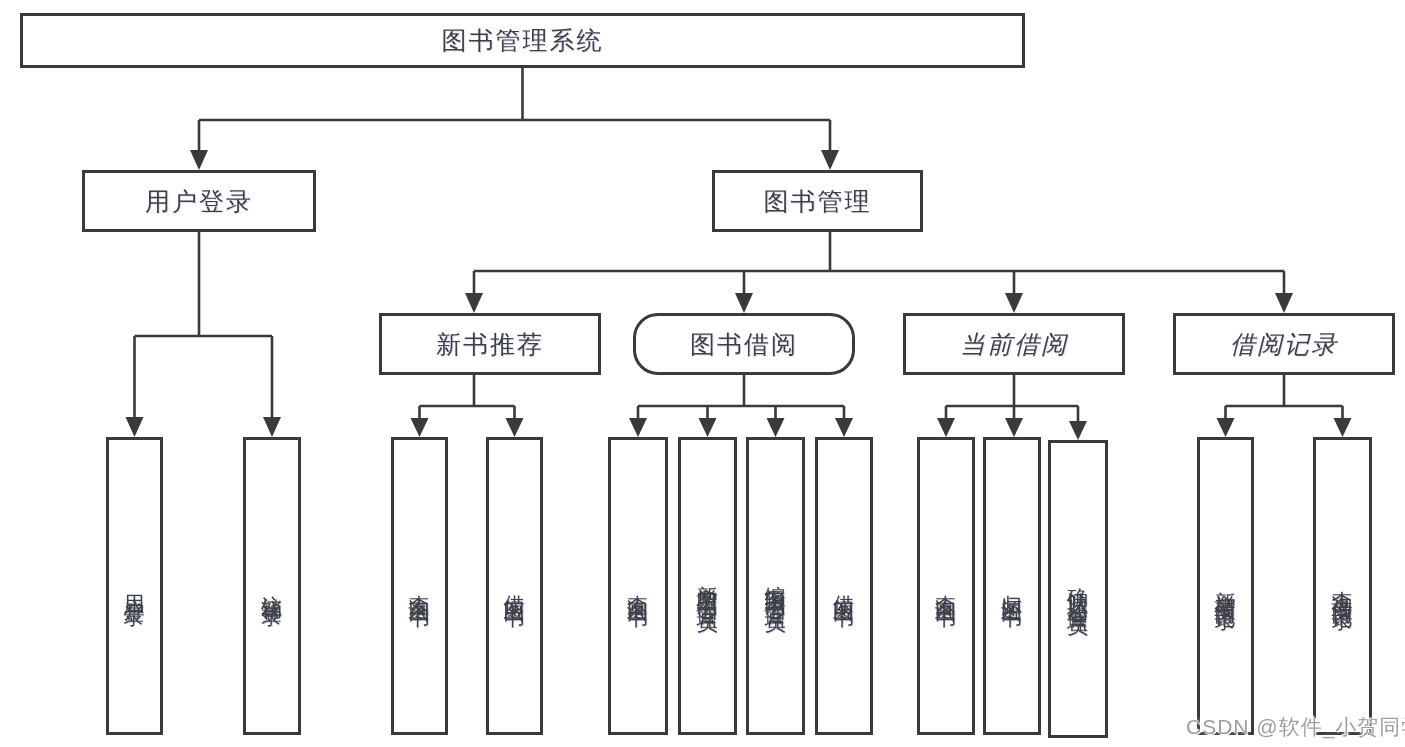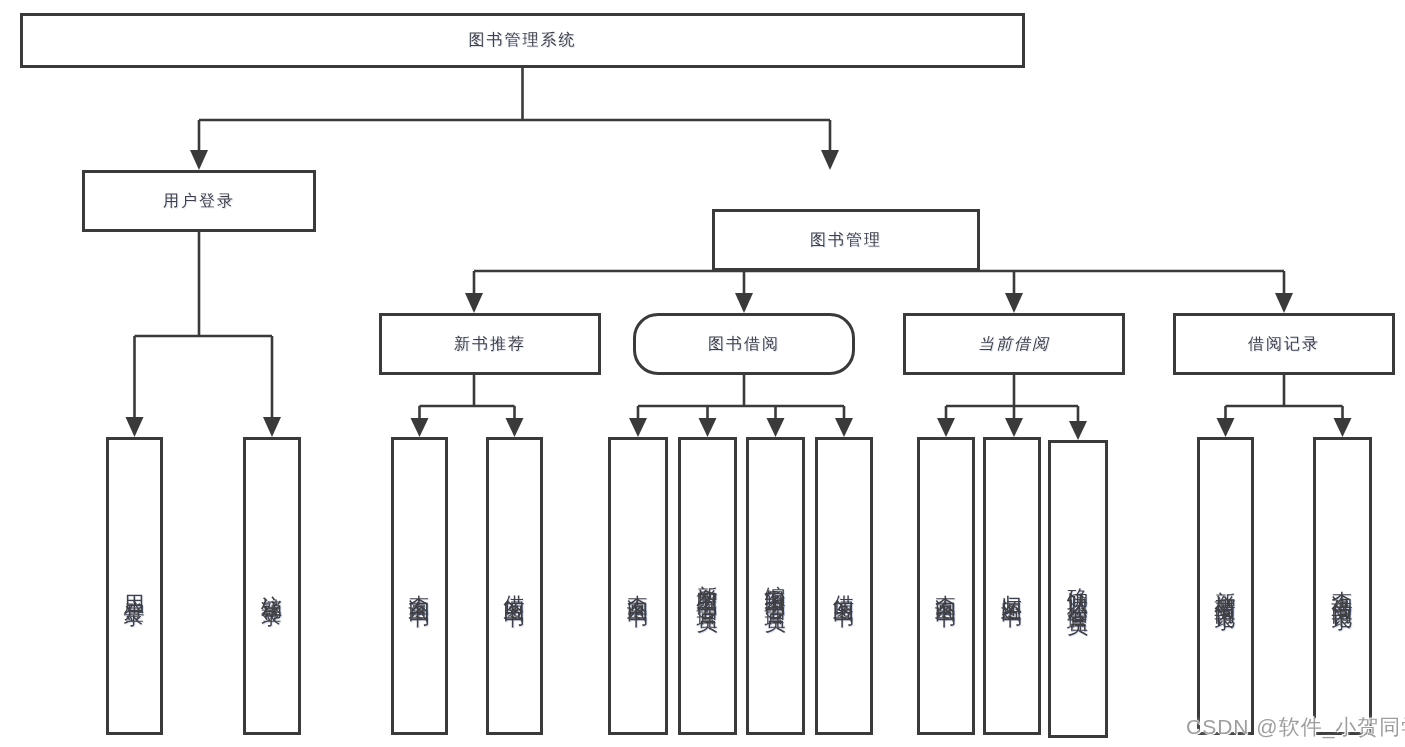--- a/index.html
+++ b/index.html
@@ -22,21 +22,21 @@
   svg.wires polygon{fill:var(--line);stroke:none;}
   .node{
     position:absolute;
     box-sizing:border-box;
     background:#fff;
     border:3px solid var(--line);
     display:flex;align-items:center;justify-content:center;
     text-align:center;
     text-shadow:1px 1px 0 rgba(100,135,220,0.22);
   }
-  .h{font-size:16px;letter-spacing:2px;}
+  .h{font-size:25px;letter-spacing:2px;}
   .v{
     writing-mode:vertical-rl;
     text-orientation:mixed;
     font-size:21px;
     letter-spacing:4px;
     line-height:1;
   }
   .watermark{
     position:absolute;
     left:1186px;top:713px;
@@ -92,26 +92,26 @@
     <g>
       <path d="M1284 375 V406 M1225.5 406 H1342.5 M1225.5 406 V421 M1342.5 406 V421"></path>
       <polygon points="1225.5,437 1216.5,418 1234.5,418"></polygon>
       <polygon points="1342.5,437 1333.5,418 1351.5,418"></polygon>
     </g>
   </svg>
 
   <div class="node h" style="left:20px;top:13px;width:1005px;height:55px;">图书管理系统</div>
 
   <div class="node h" style="left:82px;top:170px;width:234px;height:62px;">用户登录</div>
-  <div class="node h" style="left:712px;top:170px;width:268px;height:62px;margin-top:39px;">图书管理</div>
+  <div class="node h" style="left:712px;top:170px;width:211px;height:62px;">图书管理</div>
 
   <div class="node h" style="left:363px;top:313px;width:222px;height:62px;margin-left:16px;">新书推荐</div>
   <div class="node h" style="left:633px;top:313px;width:222px;height:62px;border-radius:25px;">图书借阅</div>
   <div class="node h" style="left:903px;top:313px;width:222px;height:62px;font-style:italic;">当前借阅</div>
-  <div class="node h" style="left:1173px;top:313px;width:222px;height:62px;">借阅记录</div>
+  <div class="node h" style="left:1173px;top:313px;width:222px;height:62px;font-style:italic;">借阅记录</div>
 
   <div class="node v" style="left:106px;top:437px;width:57px;height:298px;">用户登录</div>
   <div class="node v" style="left:243px;top:437px;width:58px;height:298px;">注销登录</div>
 
   <div class="node v" style="left:391px;top:437px;width:57px;height:298px;">查询图书</div>
   <div class="node v" style="left:486px;top:437px;width:57px;height:298px;">借阅图书</div>
 
   <div class="node v" style="left:608px;top:437px;width:60px;height:298px;">查询图书</div>
   <div class="node v" style="left:678px;top:437px;width:59px;height:298px;">新增图书（管理员）</div>
   <div class="node v" style="left:746px;top:437px;width:59px;height:298px;">编辑图书（管理员）</div>

